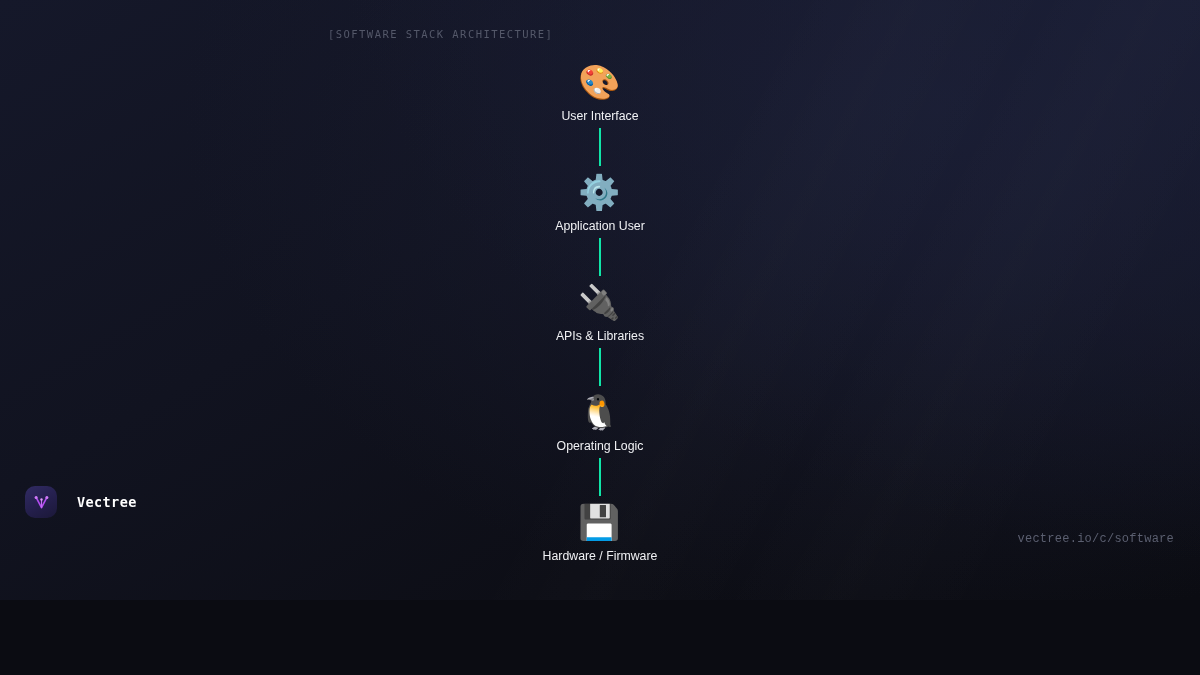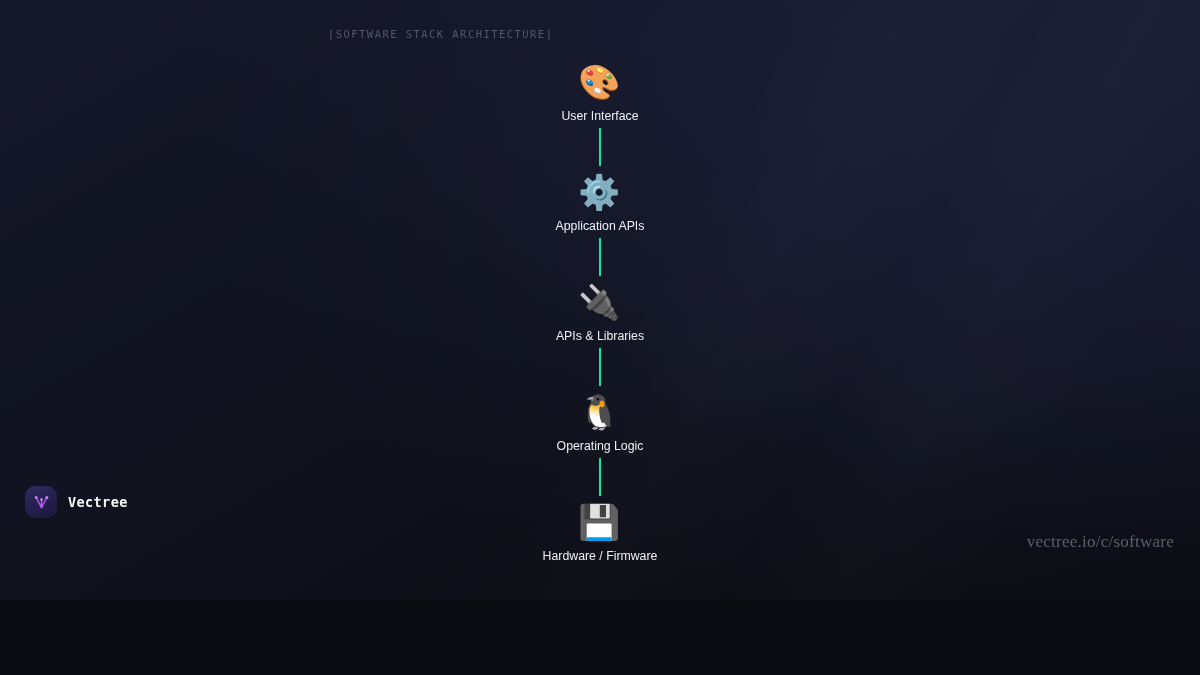--- a/index.html
+++ b/index.html
@@ -97,21 +97,21 @@
     width: 1200px;
     height: 120px;
   }
 
   .brand-row {
     position: absolute;
     left: 25px;
     top: 6px;
     display: flex;
     align-items: center;
-    gap: 11px;
+    gap: 20px;
   }
 
   .logo-mark {
     width: 32px;
     height: 32px;
     border-radius: 10px;
     background: linear-gradient(150deg, #312b63 0%, #241f4c 55%, #1b1838 100%);
     display: flex;
     align-items: center;
     justify-content: center;
@@ -136,22 +136,22 @@
     font-size: 35px;
     line-height: 42px;
     letter-spacing: -0.3px;
     color: #ffffff;
   }
 
   .footer-url {
     position: absolute;
     right: 26px;
     top: 52px;
-    font-family: Liberation Serif, serif;
-    font-size: 17px;
+    font-family: Liberation Mono, monospace;
+    font-size: 12px;
     letter-spacing: 0.25px;
     color: #5b5f70;
     white-space: nowrap;
   }
 </style>
 </head>
 <body>
 
 <div class="canvas">
 
@@ -160,21 +160,21 @@
   <div class="eyebrow">[SOFTWARE STACK ARCHITECTURE]</div>
 
   <div class="stack" id="stack">
       <div class="node">
         <span class="node-icon">🎨</span>
         <div class="node-label">User Interface</div>
       </div>
       <div class="connector" style="background: rgb(16, 229, 168);"></div>
       <div class="node">
         <span class="node-icon">⚙️</span>
-        <div class="node-label">Application APIs</div>
+        <div class="node-label">Application User</div>
       </div>
       <div class="connector" style="background: rgb(16, 229, 168);"></div>
       <div class="node">
         <span class="node-icon">🔌</span>
         <div class="node-label">APIs &amp; Libraries</div>
       </div>
       <div class="connector" style="background: rgb(16, 229, 168);"></div>
       <div class="node">
         <span class="node-icon">🐧</span>
         <div class="node-label">Operating Logic</div>

